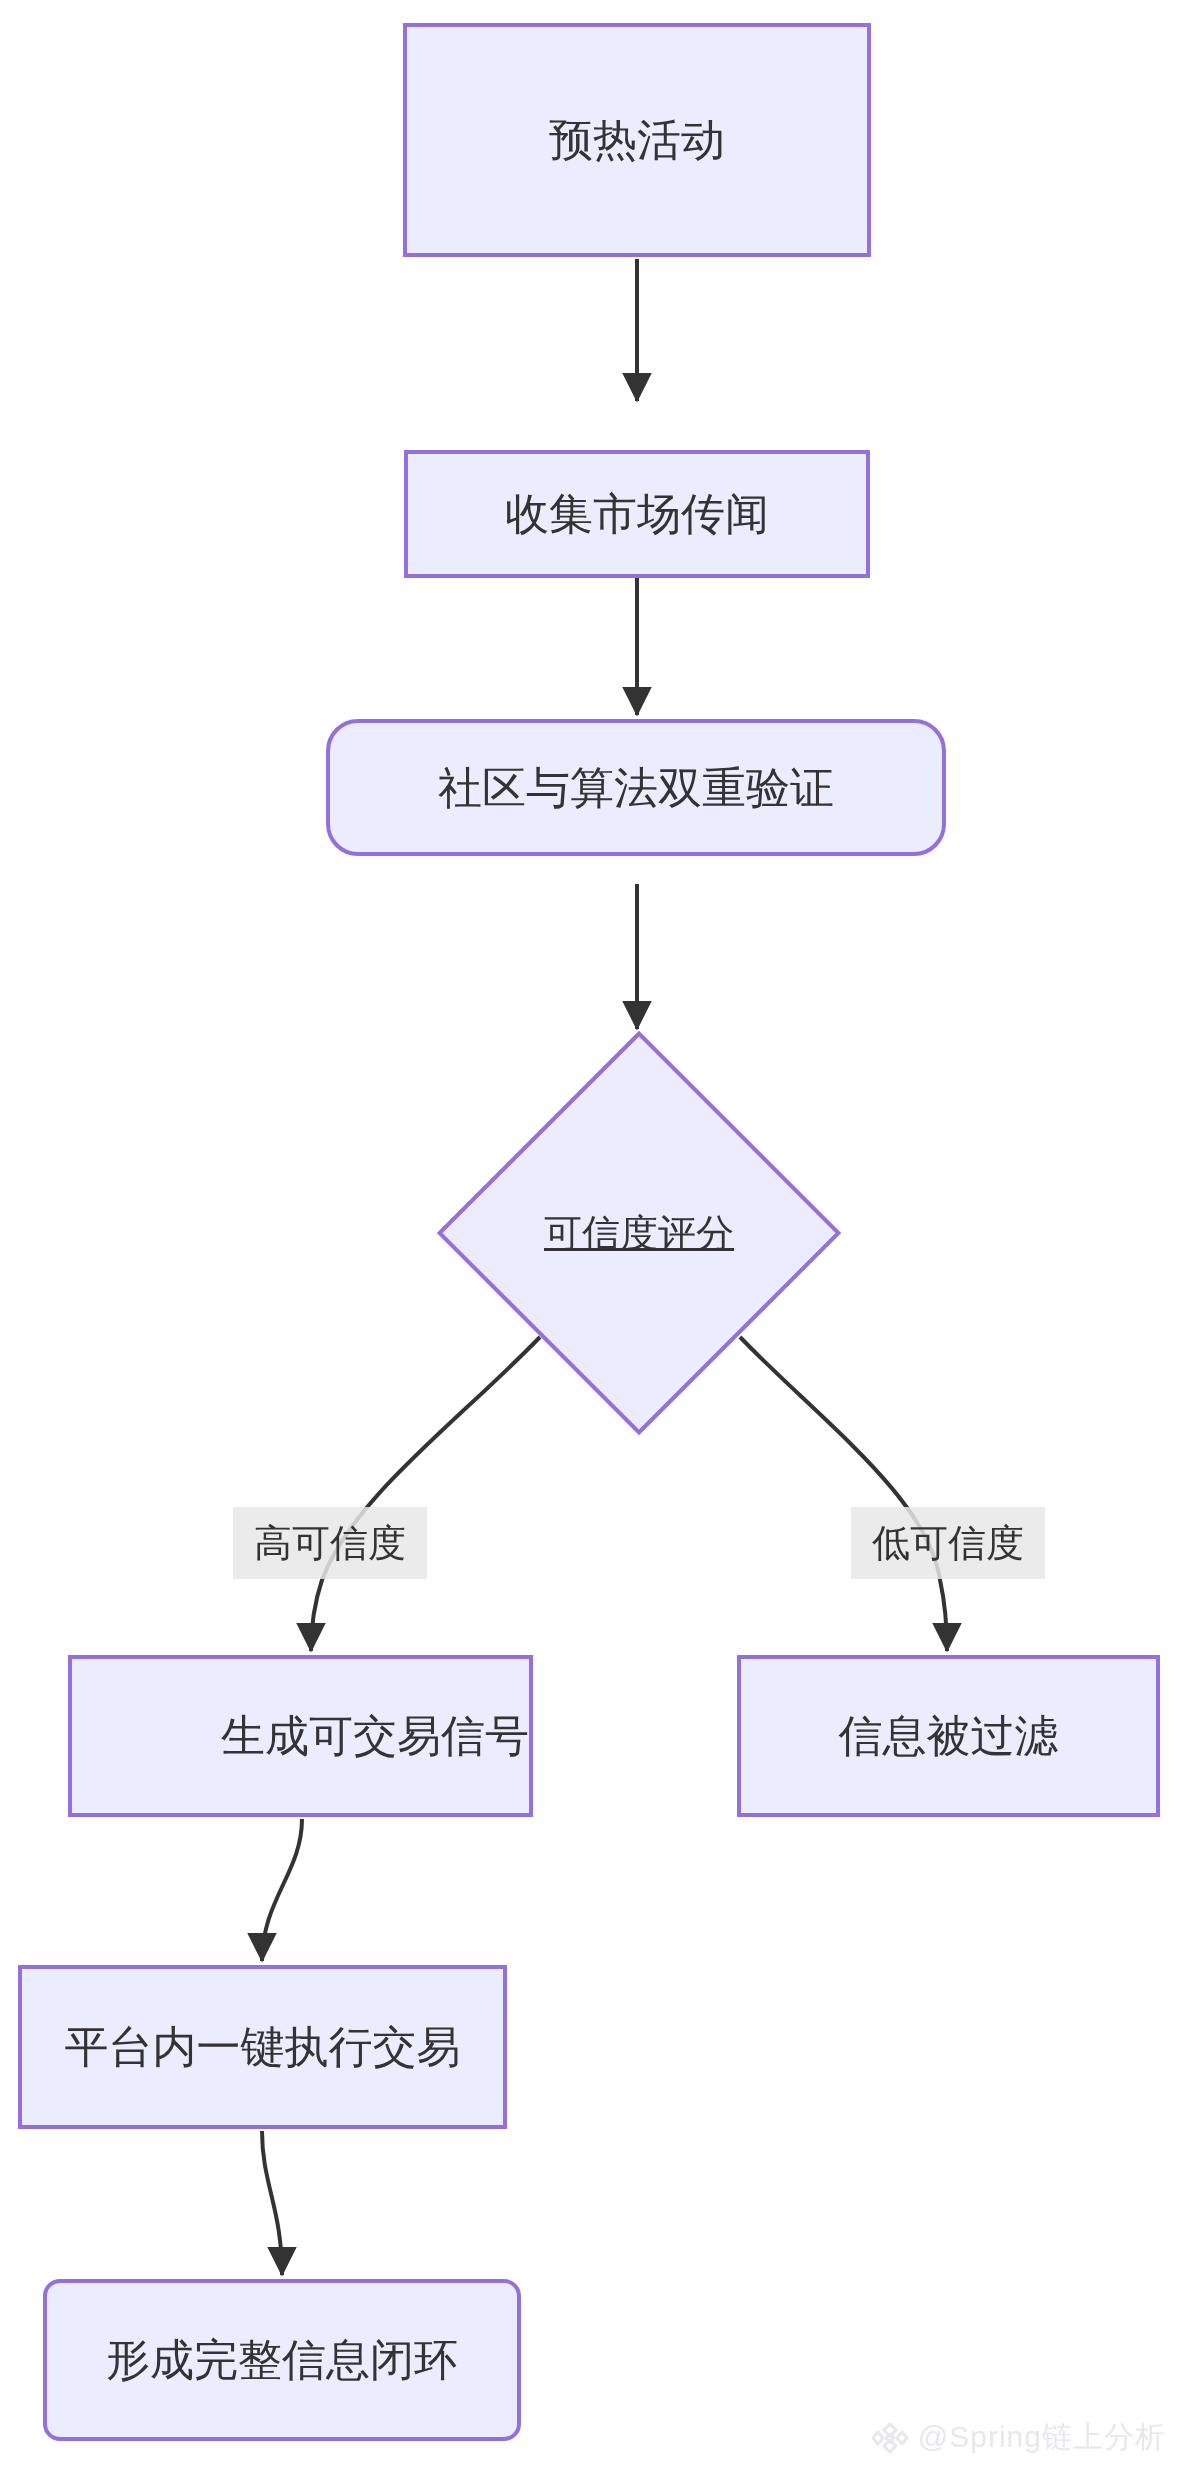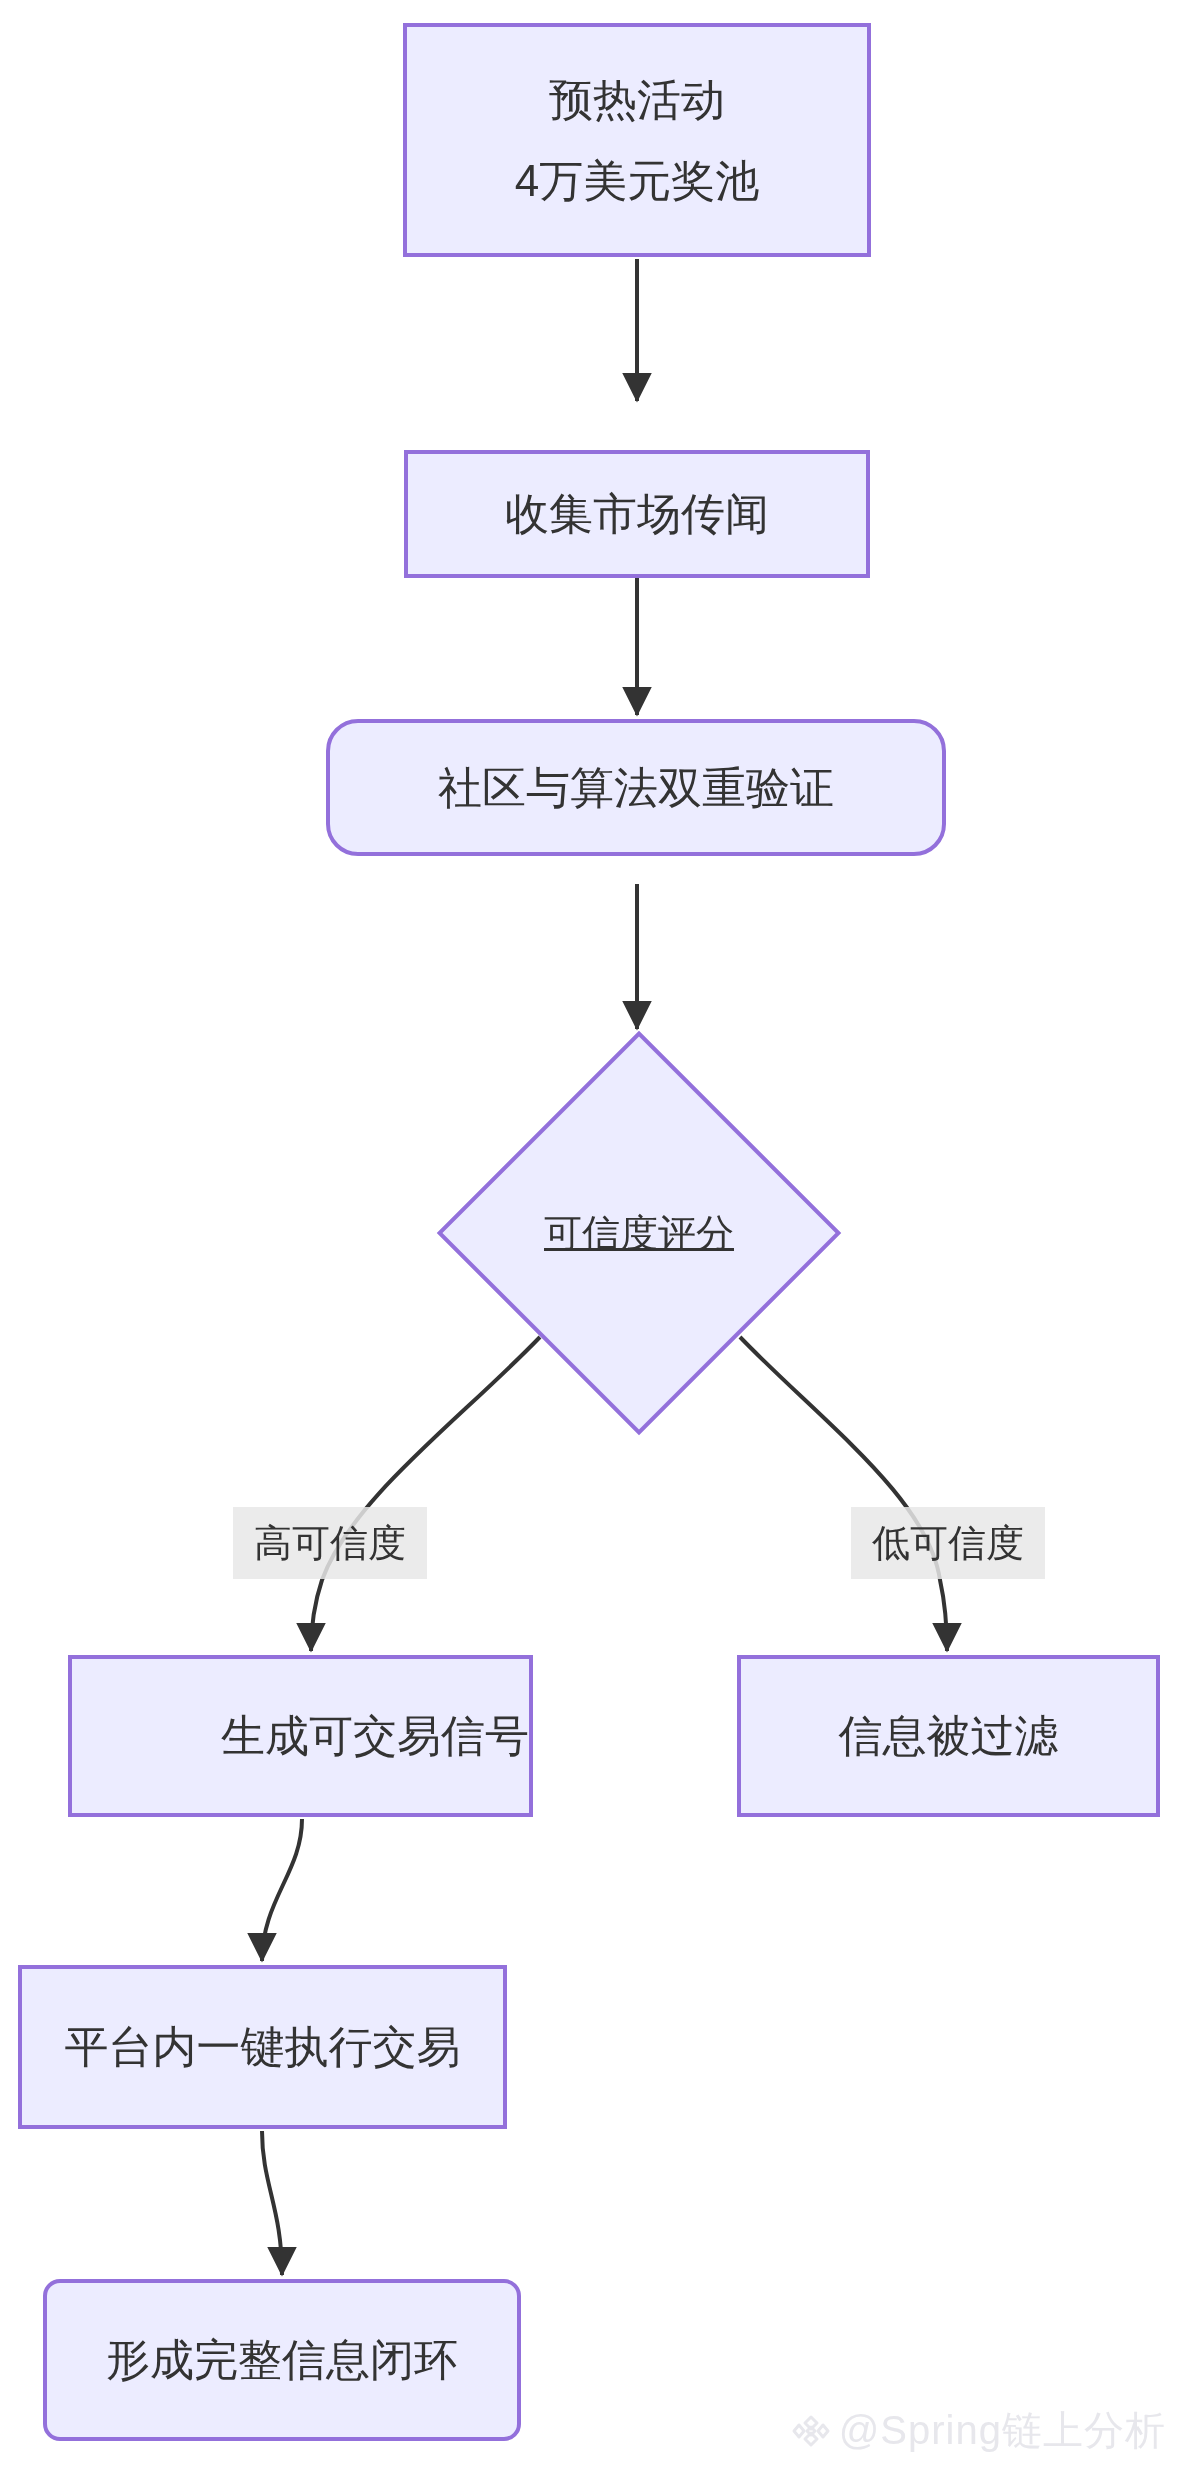--- a/index.html
+++ b/index.html
@@ -40,21 +40,21 @@
     position:absolute;box-sizing:border-box;z-index:4;
     background:var(--label-bg);color:var(--text);
     font-size:38px;display:flex;align-items:center;justify-content:center;
     width:194px;height:72px;
   }
   .edge-label.high{left:233px;top:1507px;}
   .edge-label.low{left:851px;top:1507px;}
   .watermark{
     position:absolute;right:16px;bottom:8px;z-index:5;
     display:flex;align-items:center;gap:8px;
-    color:var(--watermark);font-size:40px;letter-spacing:1px;
+    color:var(--watermark);font-size:30px;letter-spacing:1px;
   }
   .watermark svg{display:block;}
 </style>
 </head>
 <body>
 
 <svg class="edges" width="1182" height="2466" viewBox="0 0 1182 2466" aria-hidden="true">
   <defs>
     <marker id="arrow" viewBox="0 0 10 10" refX="9.5" refY="5" markerUnits="userSpaceOnUse" markerWidth="30" markerHeight="30" orient="auto">
       <path class="arrowhead" d="M 0 0 L 10 5 L 0 10 z"></path>
@@ -64,21 +64,20 @@
   <path class="edge-path" marker-end="url(#arrow)" d="M 637 572 L 637 715"></path>
   <path class="edge-path" marker-end="url(#arrow)" d="M 637 884 L 637 1029"></path>
   <path class="edge-path" marker-end="url(#arrow)" d="M 540 1337 C 460 1420, 352 1498, 322 1580 C 313 1607, 311 1630, 311 1651"></path>
   <path class="edge-path" marker-end="url(#arrow)" d="M 740 1337 C 820 1420, 928 1498, 940 1580 C 946 1607, 947 1630, 947 1651"></path>
   <path class="edge-path" marker-end="url(#arrow)" d="M 302 1819 C 302 1872, 262 1900, 262 1961"></path>
   <path class="edge-path" marker-end="url(#arrow)" d="M 262 2131 C 262 2184, 282 2208, 282 2275"></path>
 </svg>
 
 <div class="node" style="left:403px;top:23px;width:468px;height:234px;">
   <div>预热活动</div>
-  <div>4万美元奖池</div>
 </div>
 
 <div class="node" style="left:404px;top:405px;width:466px;height:128px;margin-top:45px;">
   <div>收集市场传闻</div>
 </div>
 
 <div class="node" style="left:326px;top:719px;width:620px;height:137px;border-radius:32px;">
   <div>社区与算法双重验证</div>
 </div>
 

